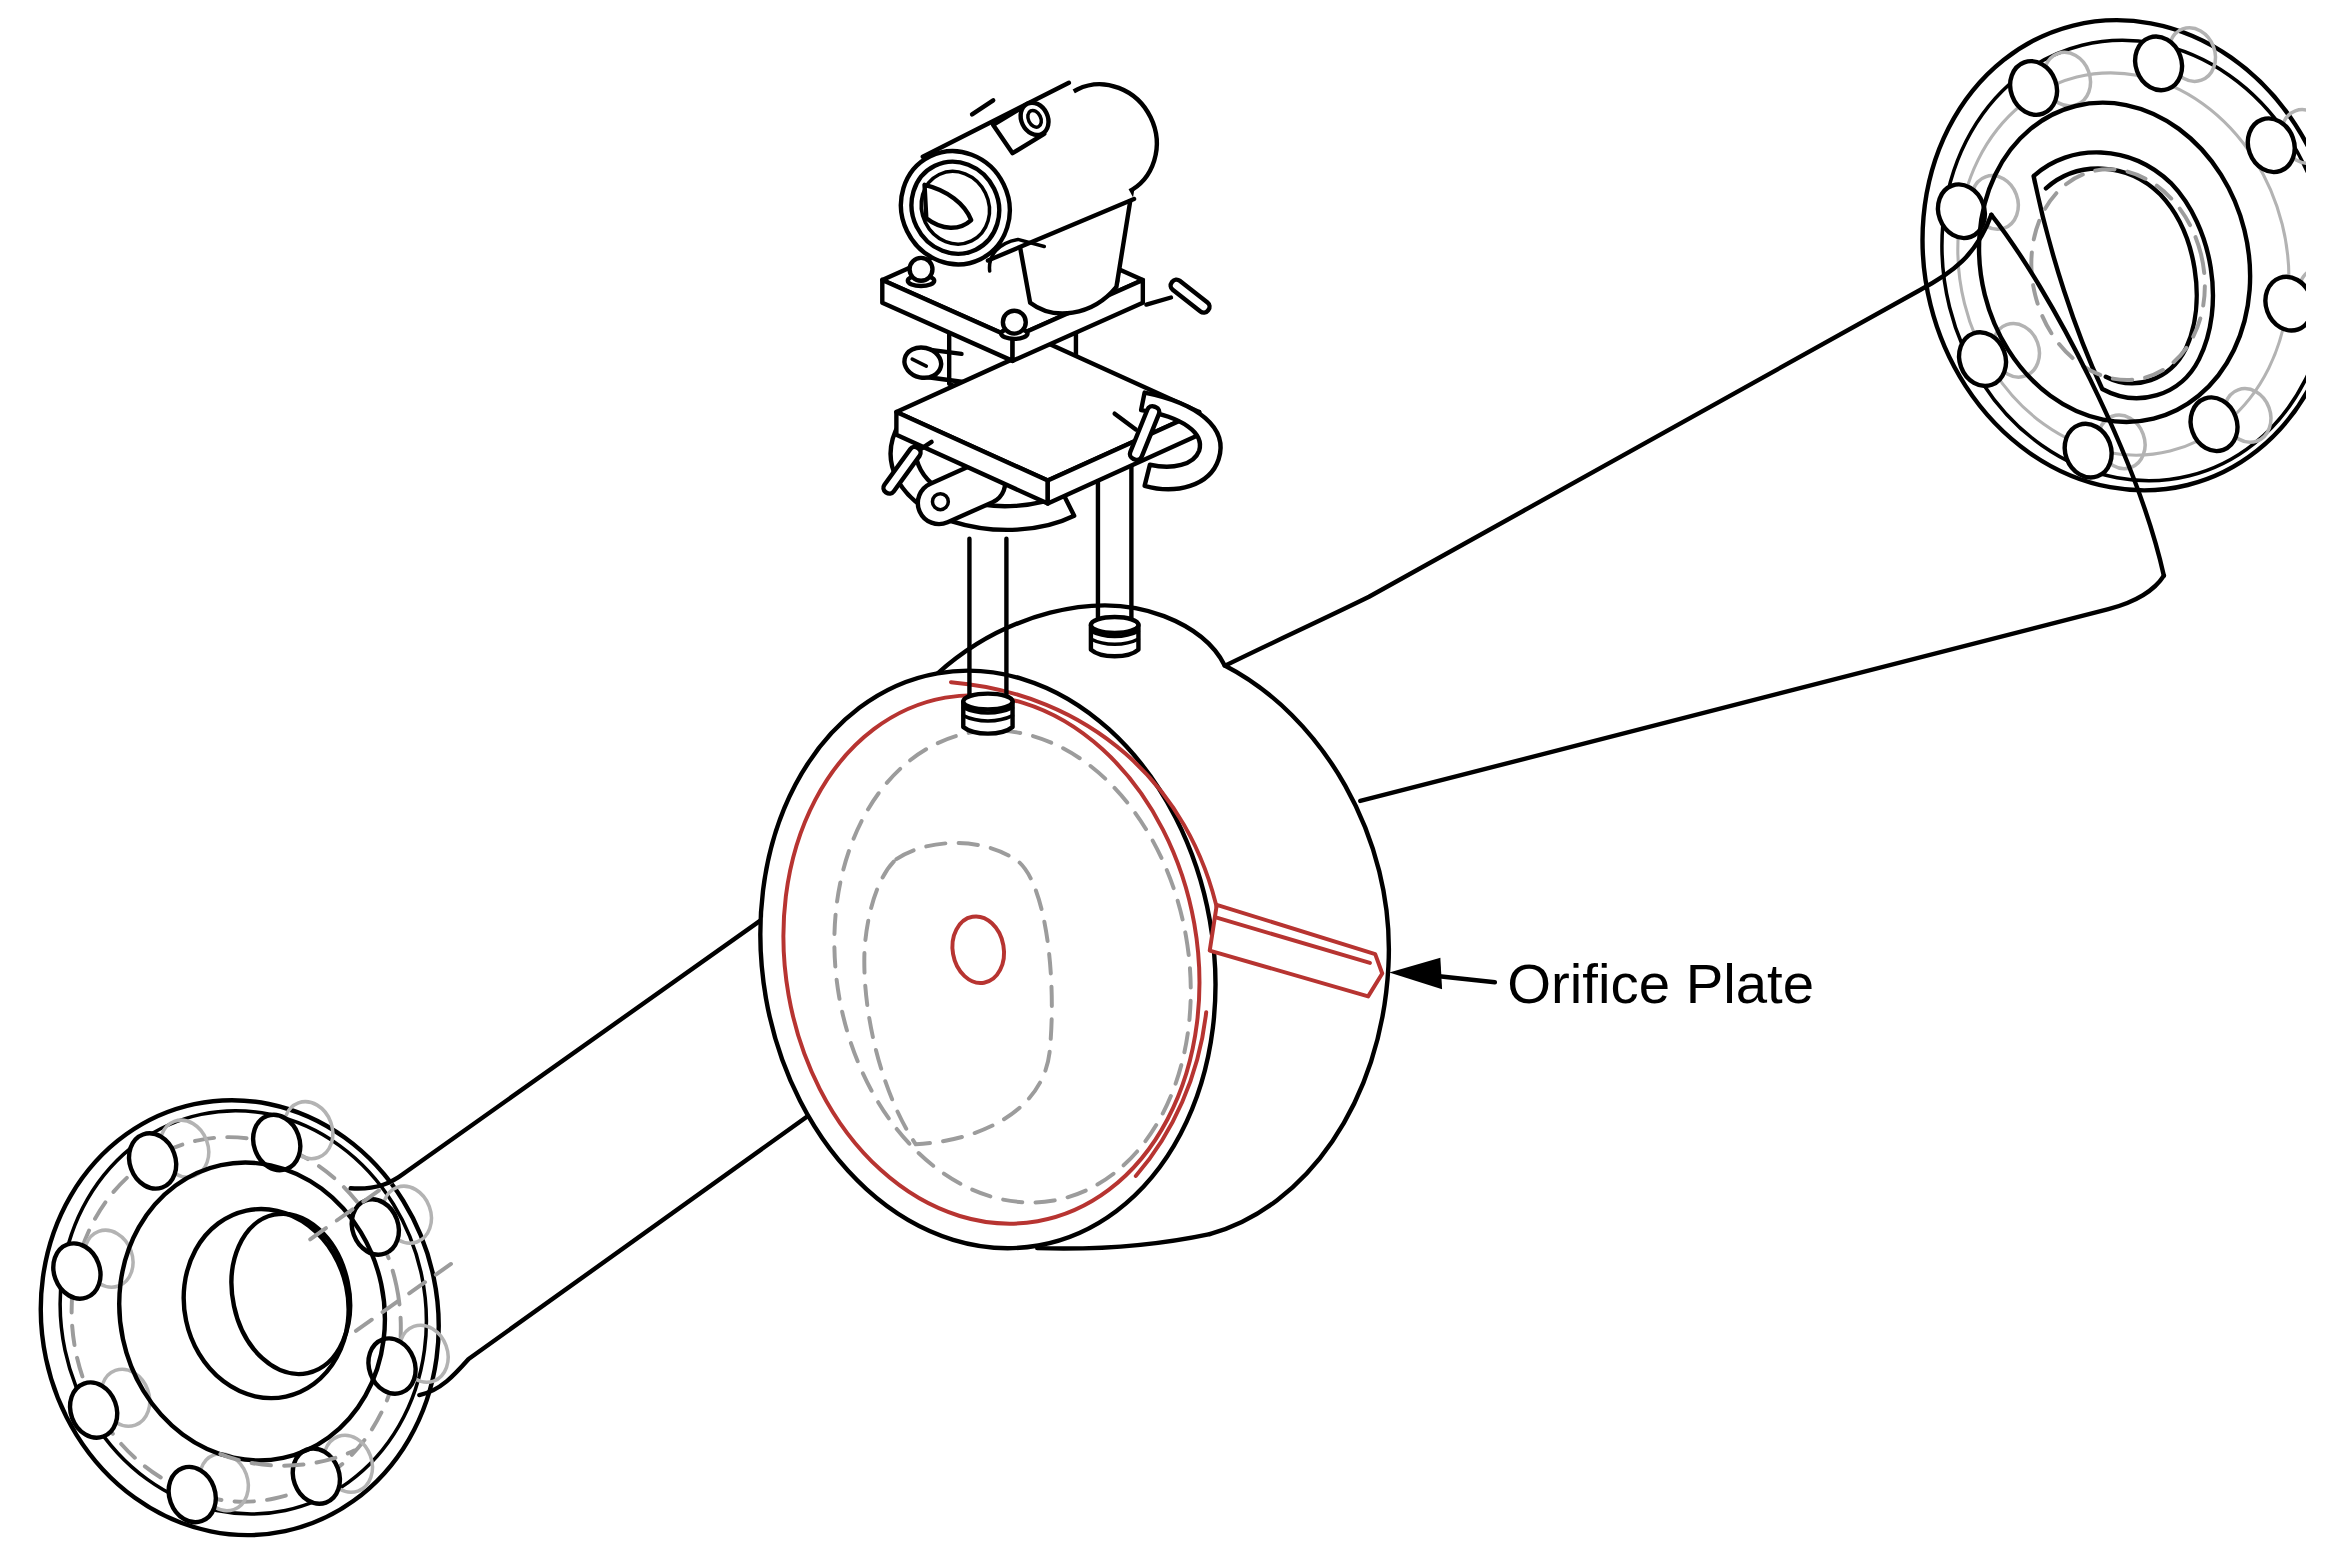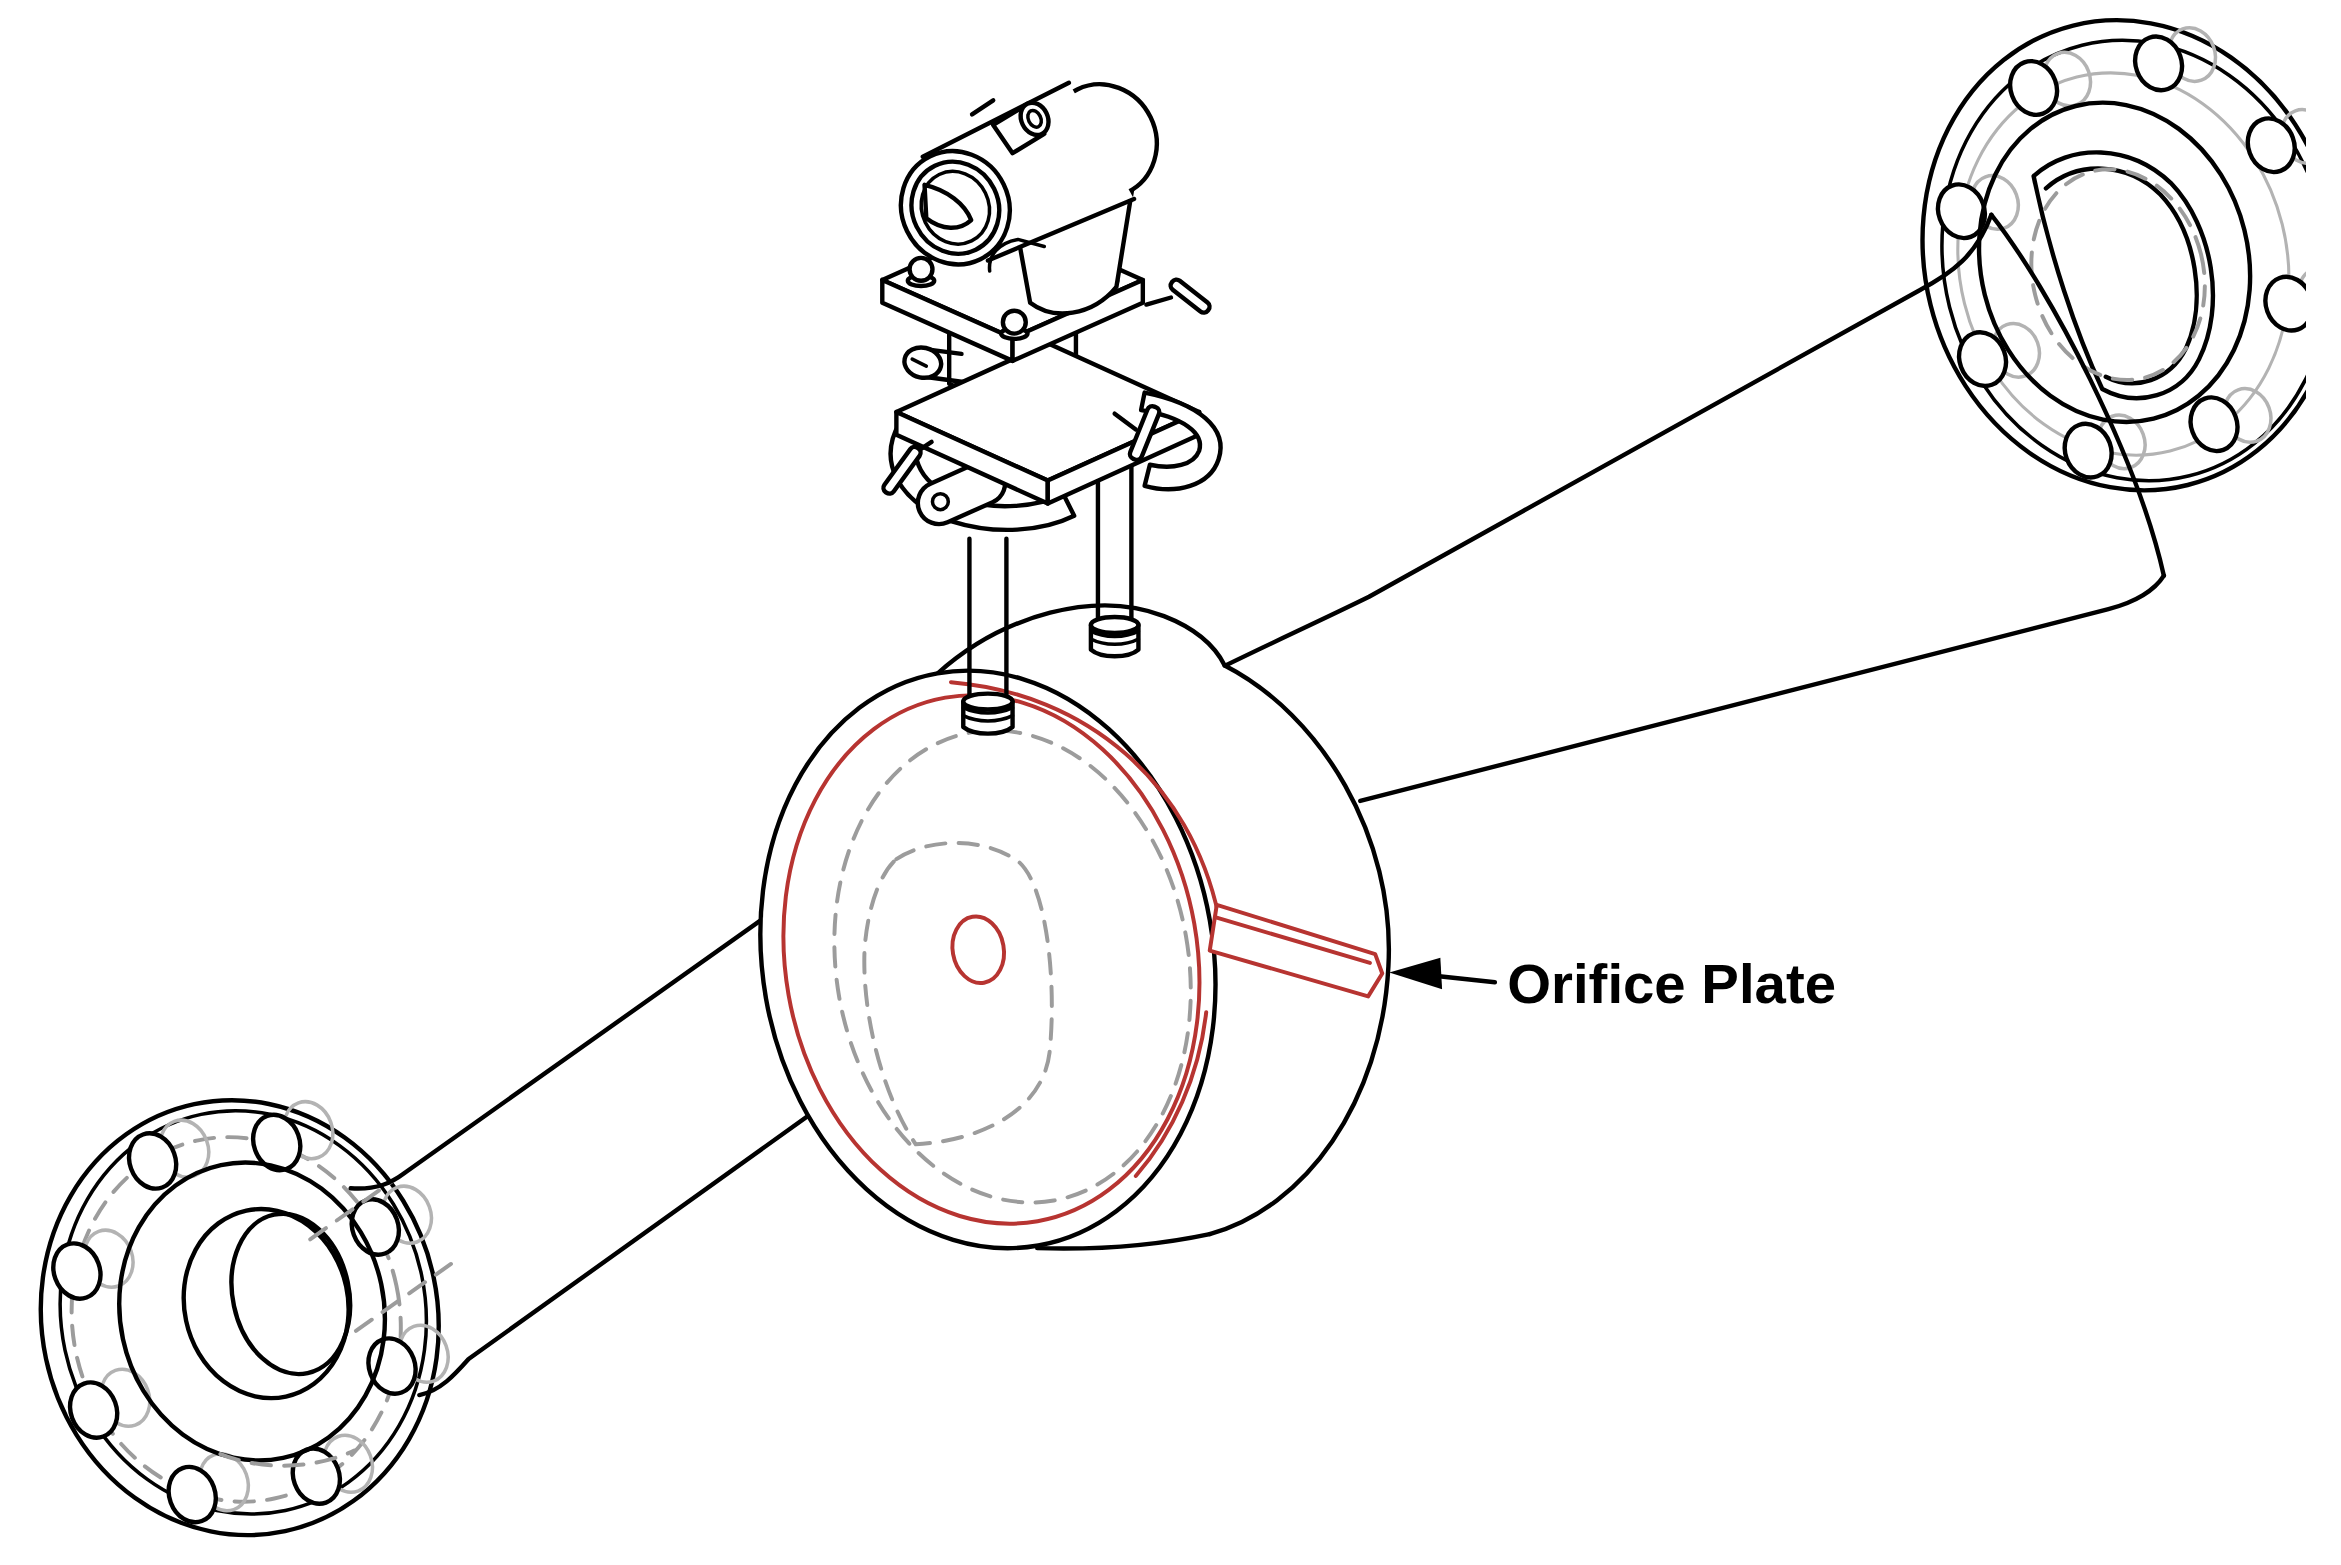--- a/index.html
+++ b/index.html
@@ -1,20 +1,20 @@
 <!DOCTYPE html>
 <html style="--background: #ffffff; --line: #000000; --highlight: #b73431; --hidden: #9c9c9c; --ghost: #b3b3b3; --text: #000000;font-size:14px"><head>
 <meta charset="utf-8">
 <style>
   :root{
     --background:#ffffff; --line:#000000; --highlight:#b73431;
     --hidden:#9c9c9c; --ghost:#b3b3b3; --text:#000000;
   }
   html,body{margin:0;padding:0;background:var(--background);}
-  .canvas{position:relative;width:2306px;height:1565px;background:var(--background);overflow:hidden;font-weight:bold;}
+  .canvas{position:relative;width:2306px;height:1565px;background:var(--background);overflow:hidden;}
   svg{display:block}
   
   .k  {fill:none;stroke:var(--line);stroke-width:5;stroke-linecap:round;stroke-linejoin:round;}
   .k4 {fill:none;stroke:var(--line);stroke-width:4;stroke-linecap:round;stroke-linejoin:round;}
   .w  {fill:#fff;stroke:var(--line);stroke-width:5;stroke-linejoin:round;}
   .cover{fill:#fff;stroke:none;}
   .r  {fill:none;stroke:var(--highlight);stroke-width:4.5;stroke-linecap:round;stroke-linejoin:round;}
   .rw {fill:#fff;stroke:var(--highlight);stroke-width:4.5;stroke-linejoin:round;}
   .g  {fill:none;stroke:var(--hidden);stroke-width:4.5;stroke-dasharray:22 15;stroke-linecap:round;}
   .gh {fill:none;stroke:var(--ghost);stroke-width:4;}

